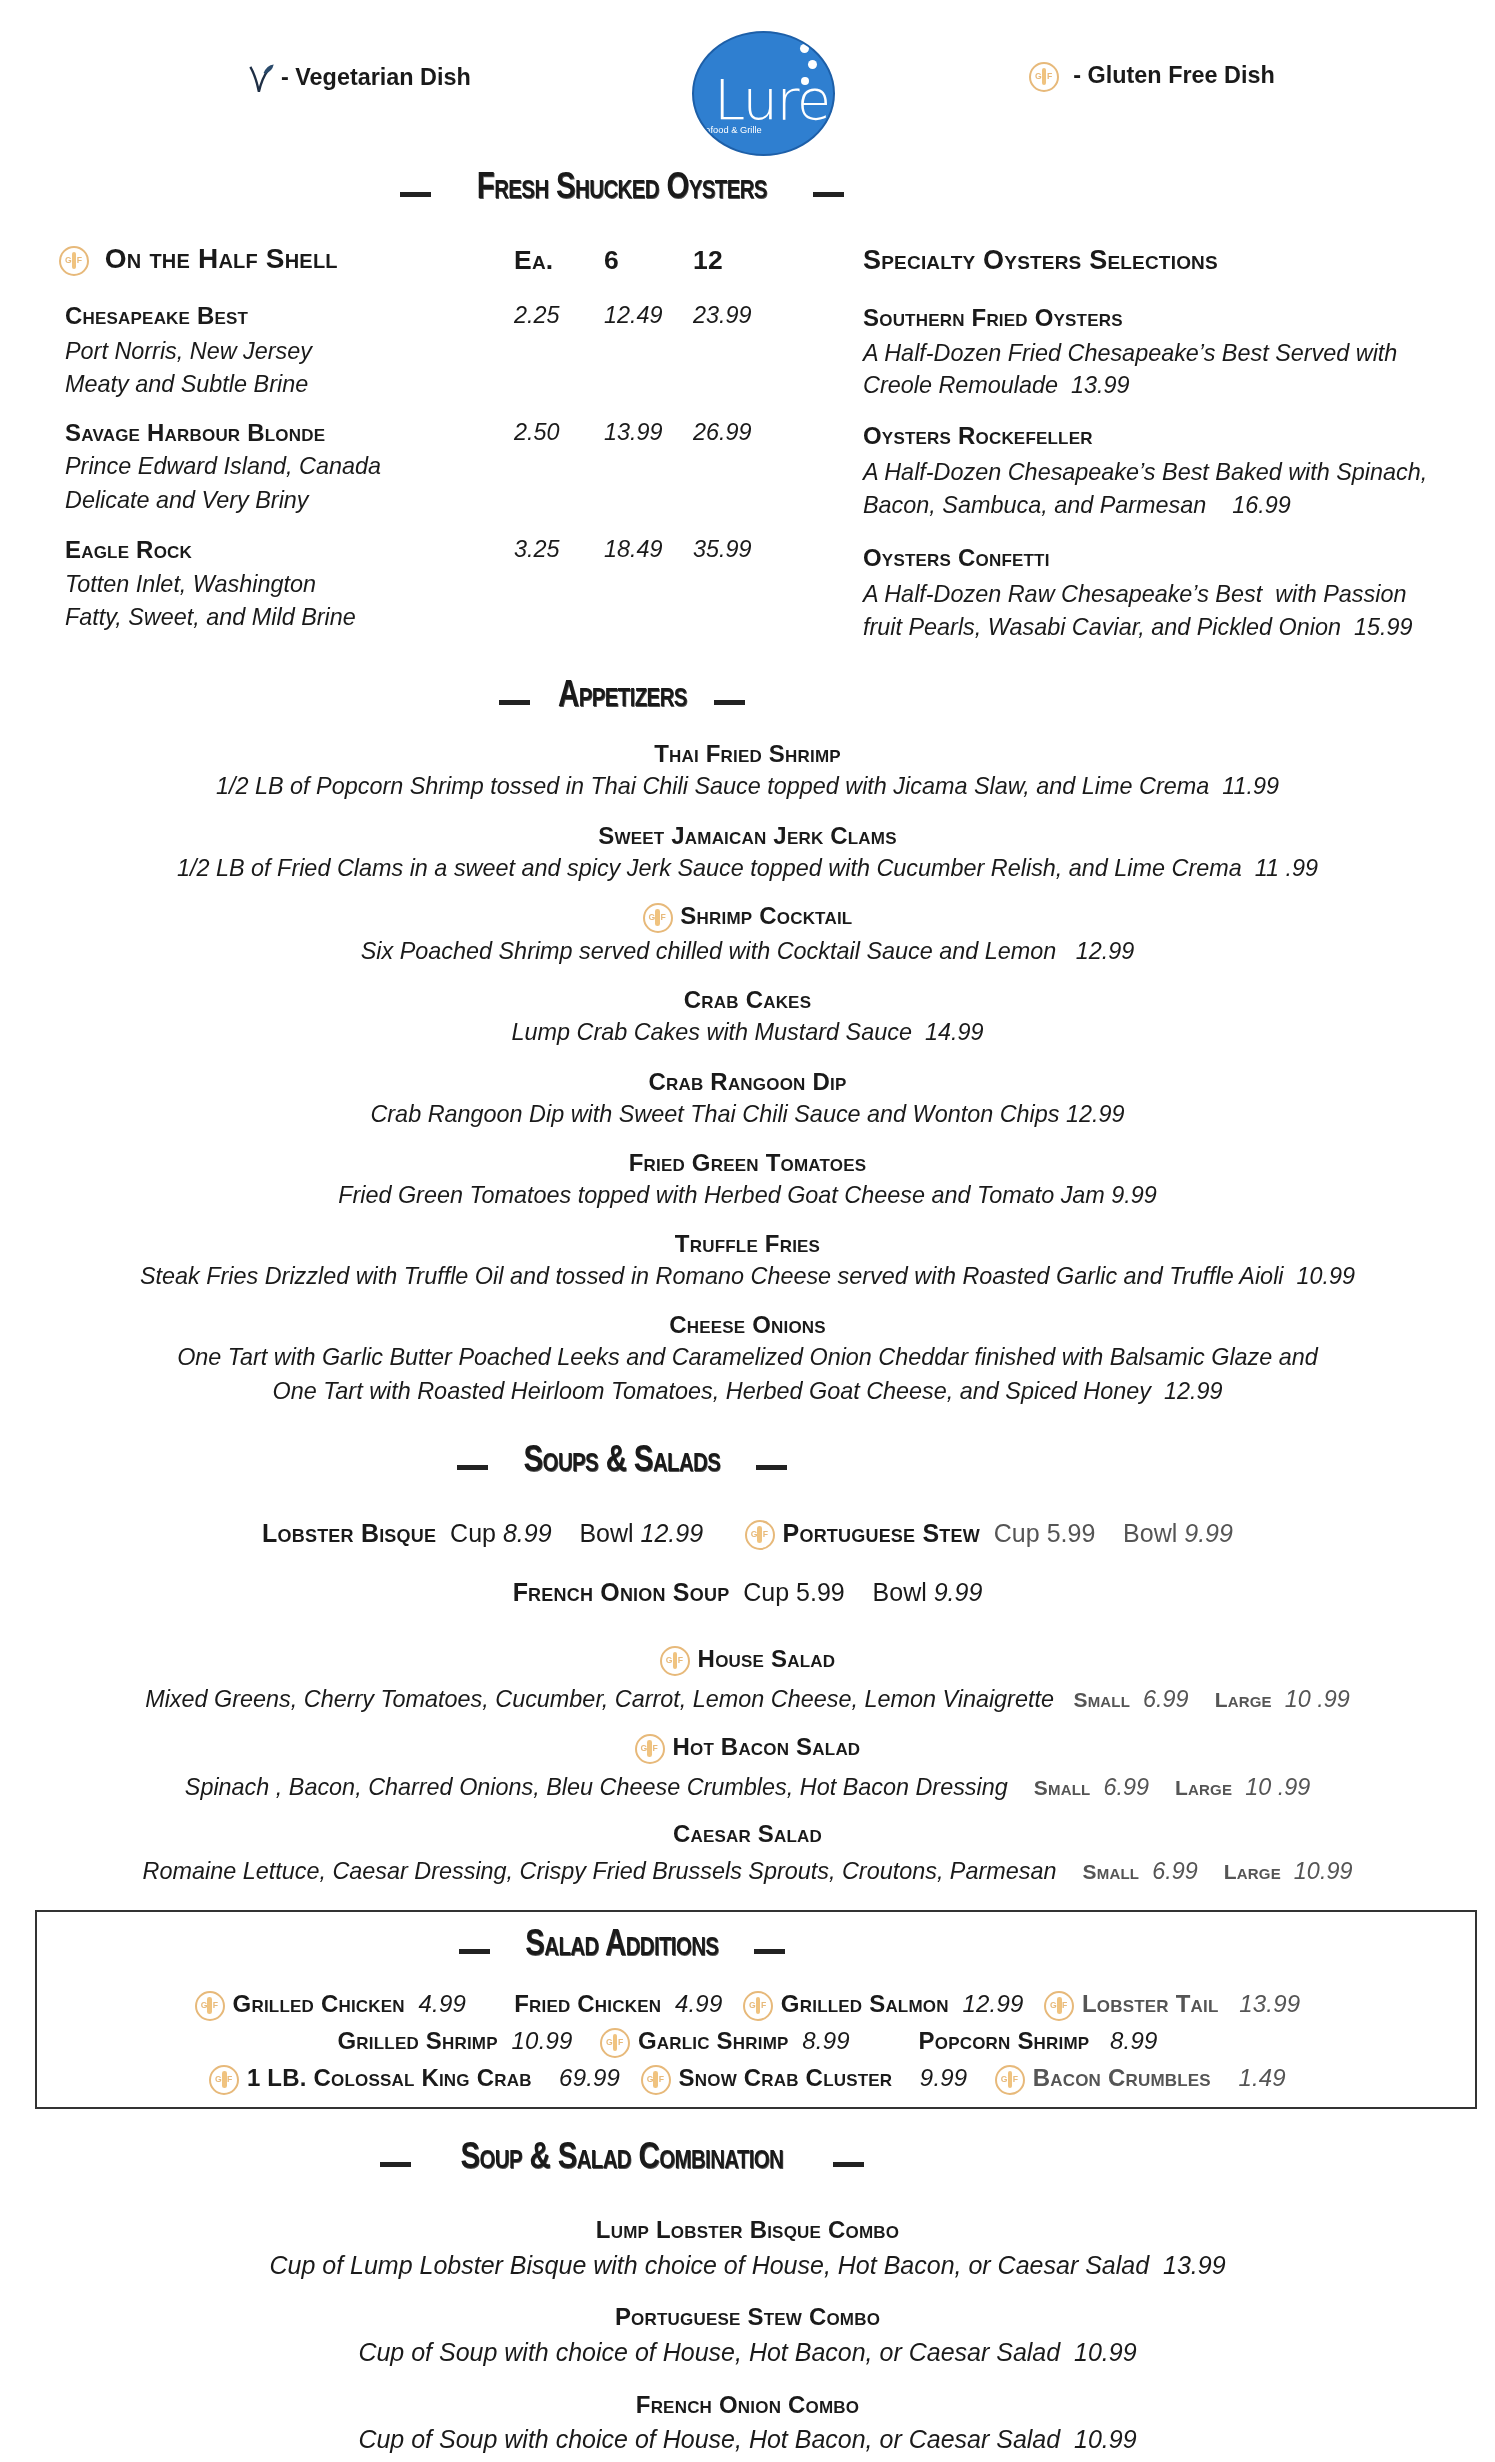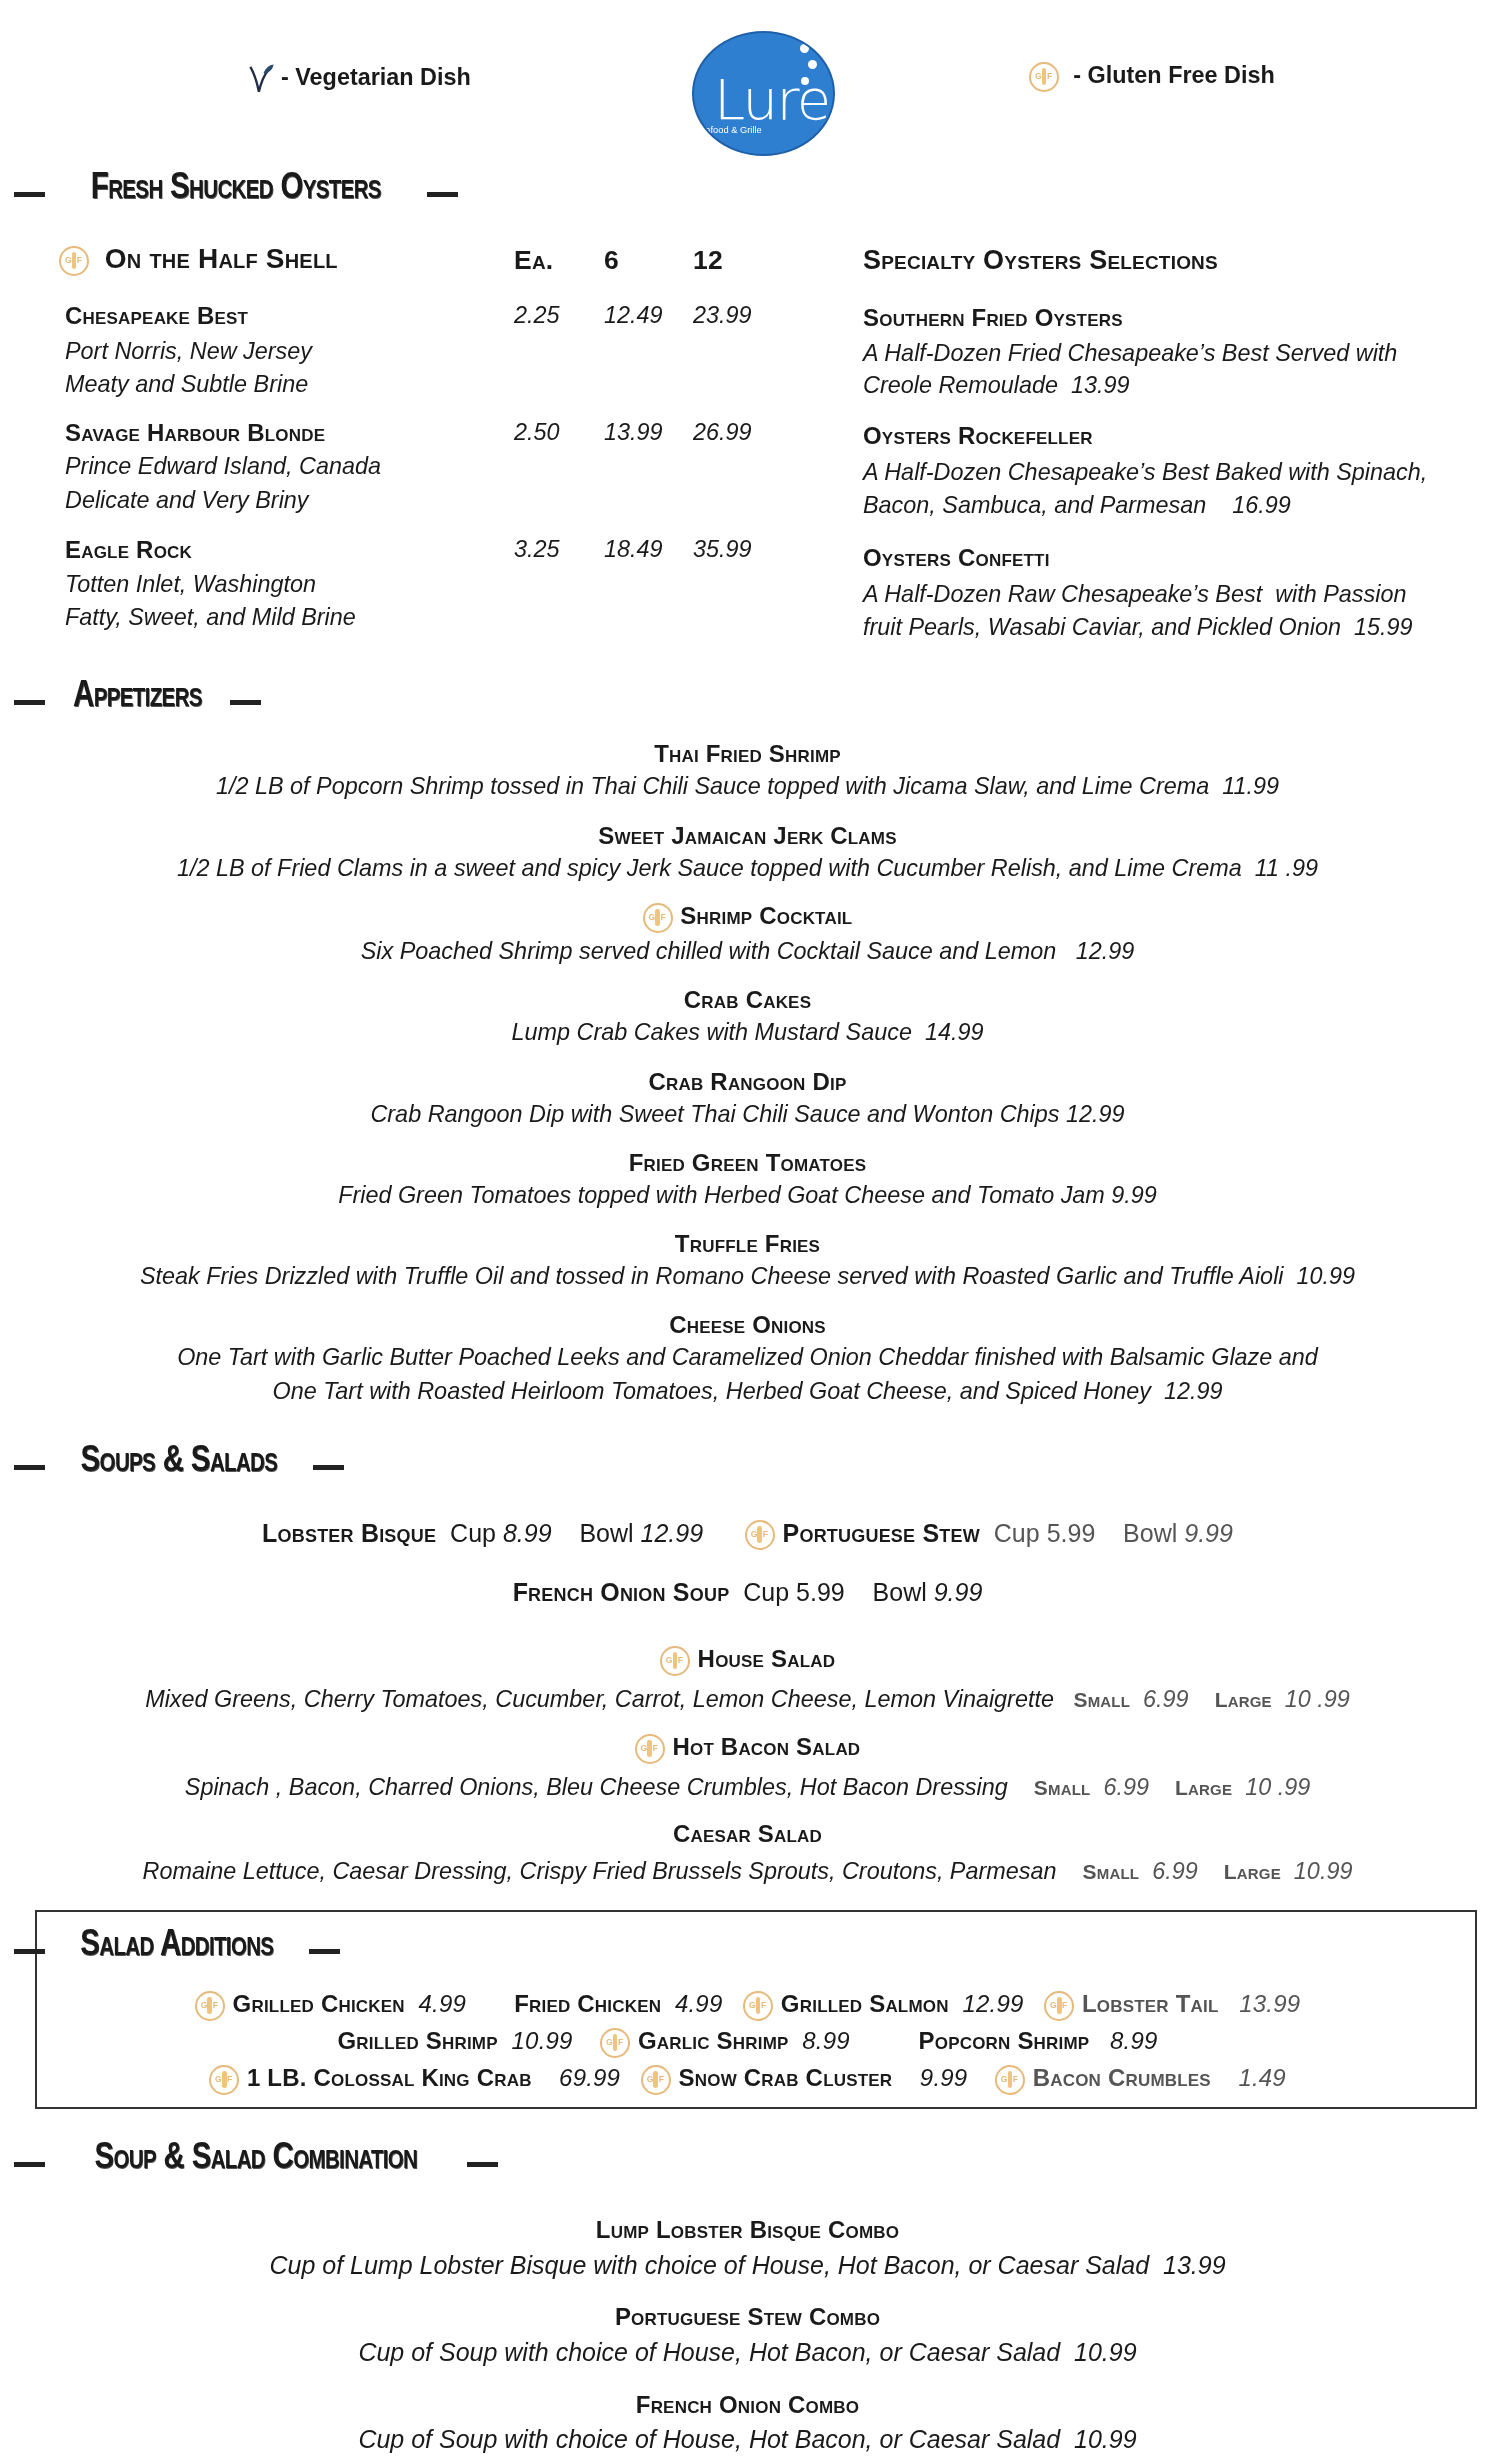--- a/index.html
+++ b/index.html
@@ -5,21 +5,21 @@
   html, body { margin:0; padding:0; background:#ffffff; }
   body { width:1495px; height:2462px; position:relative; overflow:hidden; color:#1a1a1a;
          font-family:"Liberation Sans", sans-serif; }
   .abs { position:absolute; }
   .center-row { position:absolute; left:0; width:1495px; text-align:center; white-space:nowrap; }
   .sc { font-variant:small-caps; font-weight:bold; letter-spacing:0.2px; }
   .it { font-style:italic; }
   .title-sc { font-family:"Liberation Sans", sans-serif; font-weight:900; font-variant:small-caps;
               font-size:36px; transform:scaleX(0.82); display:inline-block; letter-spacing:-0.8px;
               text-shadow:0.8px 0.8px 0 #555; }
-  .section-title { position:absolute; left:0; width:1244px; text-align:left; }
+  .section-title { position:absolute; left:0; width:1244px; text-align:center; }
   .dash { display:inline-block; width:31px; height:4.7px; background:#222; vertical-align:middle; margin:0 14px; }
   .item-name { font-size:24px; }
   .item-desc { font-size:23.4px; }
   .gf { display:inline-block; width:30px; height:30px; border:2.3px solid #e7b97a; border-radius:50%;
         box-sizing:border-box; position:relative; vertical-align:middle; margin-right:7.8px; }
   .gf::before { content:""; position:absolute; left:50%; top:3.9px; width:4.7px; height:17px; margin-left:-2.3px;
         background:#f0c37f; border-radius:2.3px; }
   .gf span { position:absolute; top:7px; font-size:8.6px; color:#e7b97a; font-weight:bold; }
   .gf .g { left:3.9px; } .gf .f { right:4.7px; }
   .veg { display:inline-block; vertical-align:middle; }

